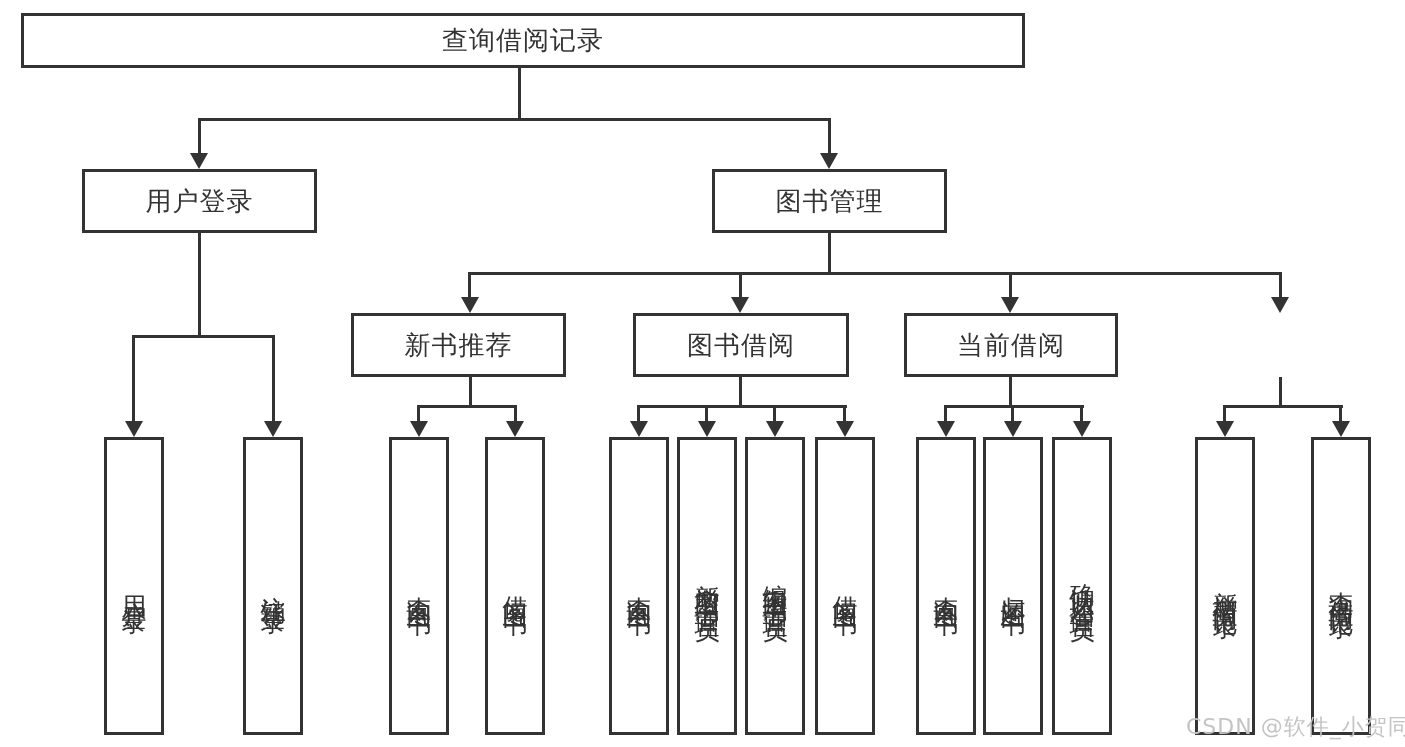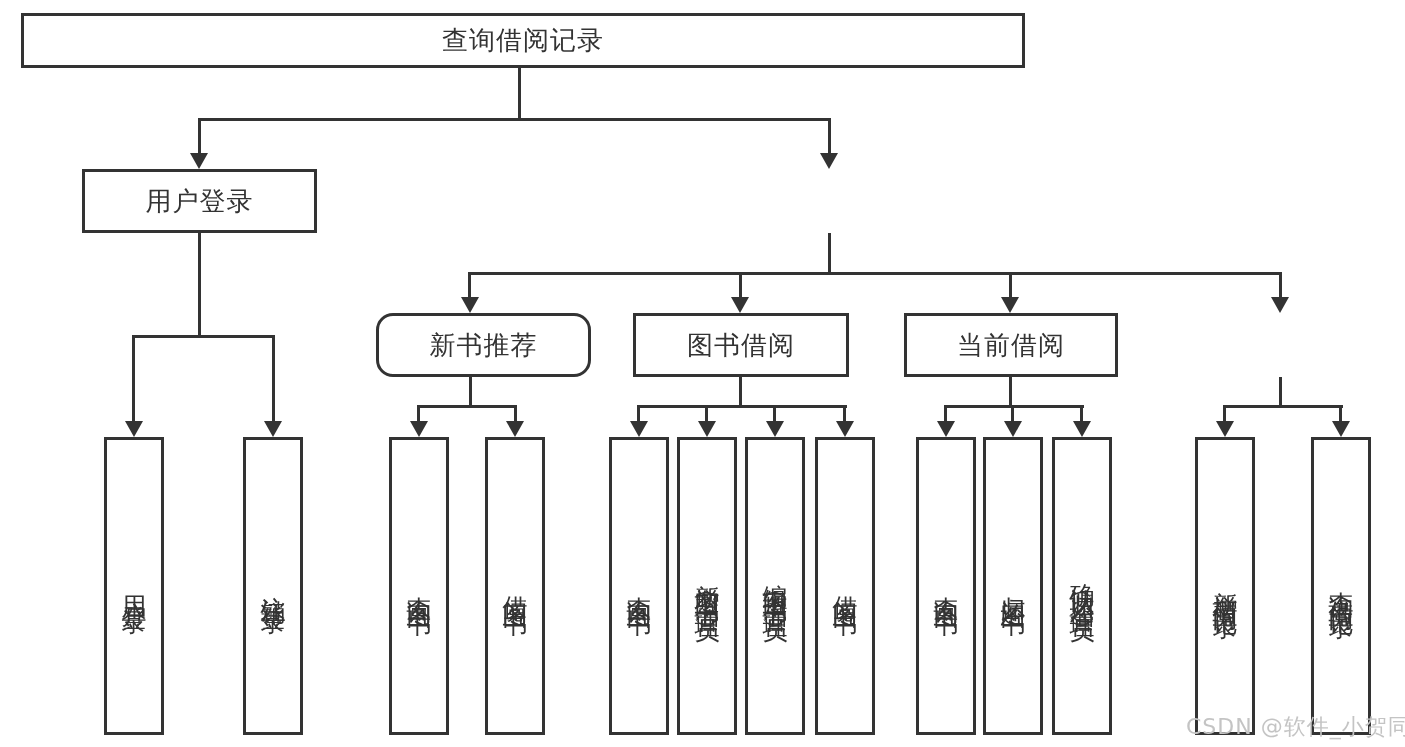--- a/index.html
+++ b/index.html
@@ -33,22 +33,23 @@
 </style>
 </head>
 <body>
 
 <div class="stage">
 
   <div class="box" style="left:21px; top:13px; width:1004px; height:55px;">查询借阅记录</div>
 
   <div class="box" style="left:82px; top:169px; width:235px; height:64px;">用户登录</div>
 
+  <div class="box" style="left:712px; top:169px; width:235px; height:64px;">图书管理</div>
 
-  <div class="box" style="left:376px; top:313px; width:215px; height:64px;border-radius:17px;">新书推荐</div>
+  <div class="box" style="left:351px; top:313px; width:215px; height:64px;">新书推荐</div>
 
   <div class="box" style="left:633px; top:313px; width:216px; height:64px;">图书借阅</div>
 
   <div class="box" style="left:904px; top:313px; width:214px; height:64px;">当前借阅</div>
 
 
   <div class="box vbox" style="left:104px; top:437px; width:60px; height:298px;">用户登录</div>
 
   <div class="box vbox" style="left:243px; top:437px; width:60px; height:298px;">注销登录</div>
 

